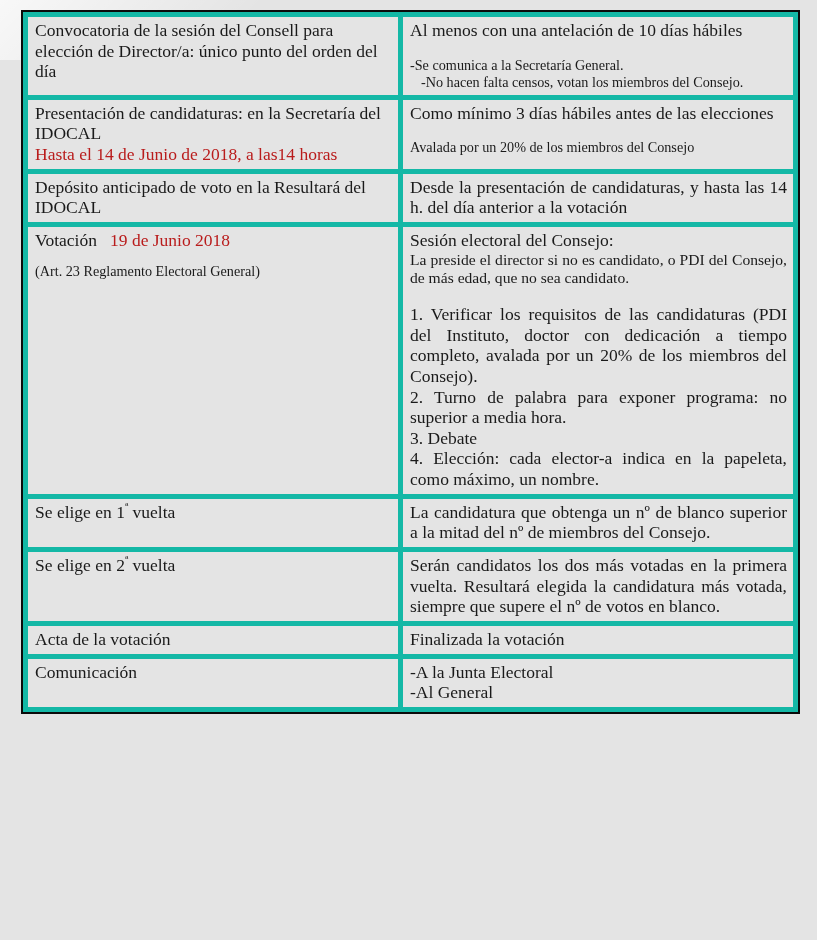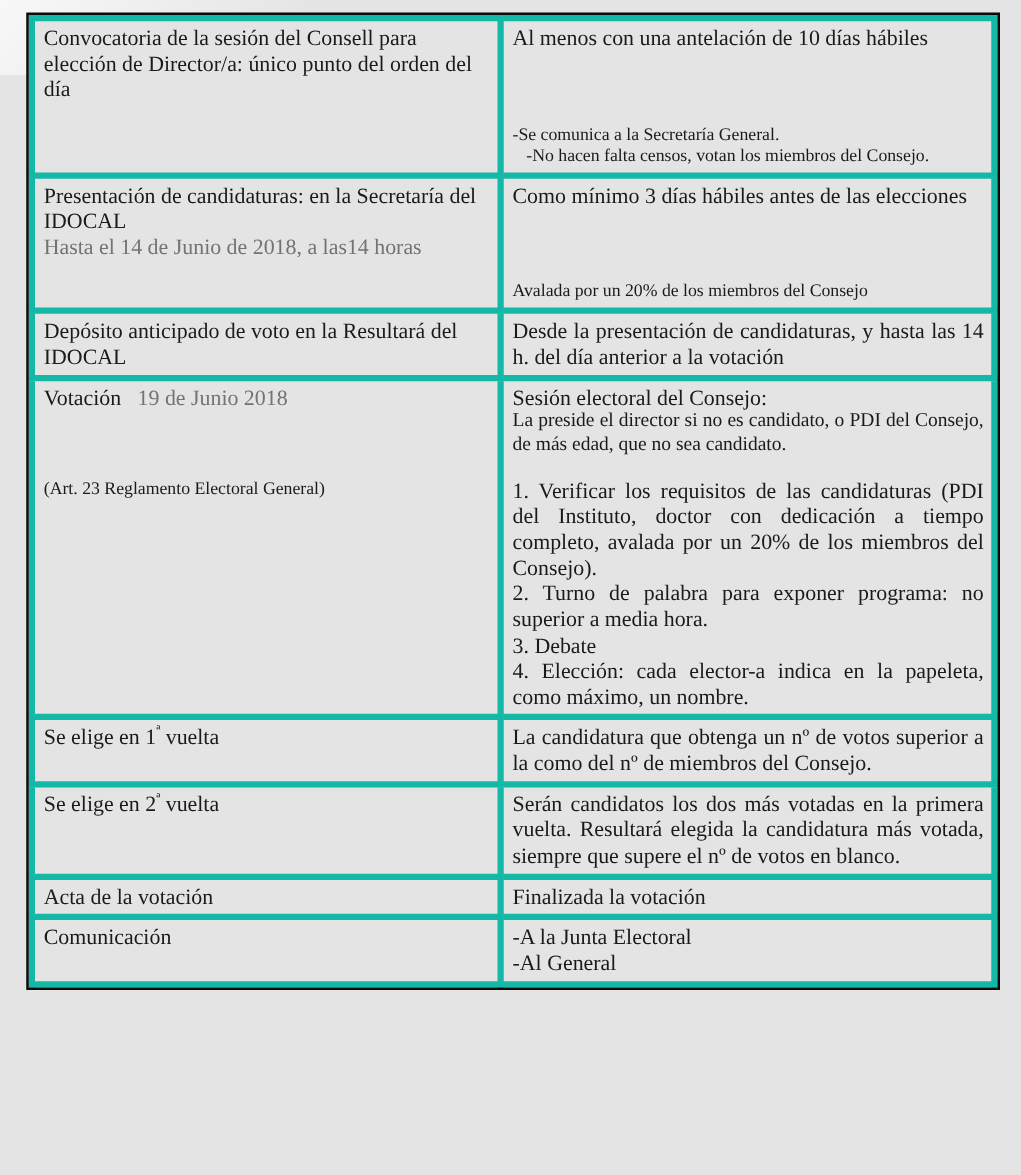--- a/index.html
+++ b/index.html
@@ -54,37 +54,36 @@
     font-size: 17.5px;
     line-height: 1.18;
   }
   .txt-just {
     text-align: justify;
     text-justify: inter-word;
   }
   .small {
     font-size: 14.2px;
     line-height: 1.2;
-    margin-top: 43px;
   }
   .small-just {
     font-size: 14.2px;
     line-height: 1.2;
     text-align: justify;
     text-justify: inter-word;
     margin-left: 11px;
   }
   .ital {
     font-size: 15.6px;
     line-height: 1.2;
     text-align: justify;
     text-justify: inter-word;
   }
   .red {
-    color: #737373;
+    color: #b91c1c;
   }
   .spacer-sm { height: 12px; }
   .spacer-md { height: 16px; }
   .centered { text-align: left; }
   sup.ord {
     font-size: 0.68em;
     vertical-align: super;
     line-height: 0;
   }
   .votacion-line {
@@ -154,21 +153,21 @@
           <div class="txt">3. Debate</div>
           <div class="txt txt-just">4. Elección: cada elector-a indica en la papeleta, como máximo, un nombre.</div>
         </td>
       </tr>
 
       <tr>
         <td>
           <div class="txt"><span>Se elige en 1</span><sup class="ord">ª</sup><span> vuelta</span></div>
         </td>
         <td>
-          <div class="txt txt-just">La candidatura que obtenga un nº de votos superior a la como del nº de miembros del Consejo.</div>
+          <div class="txt txt-just">La candidatura que obtenga un nº de blanco superior a la mitad del nº de miembros del Consejo.</div>
         </td>
       </tr>
 
       <tr>
         <td>
           <div class="txt"><span>Se elige en 2</span><sup class="ord">ª</sup><span> vuelta</span></div>
         </td>
         <td>
           <div class="txt txt-just">Serán candidatos los dos más votadas en la primera vuelta. Resultará elegida la candidatura más votada, siempre que supere el nº de votos en blanco.</div>
         </td>

